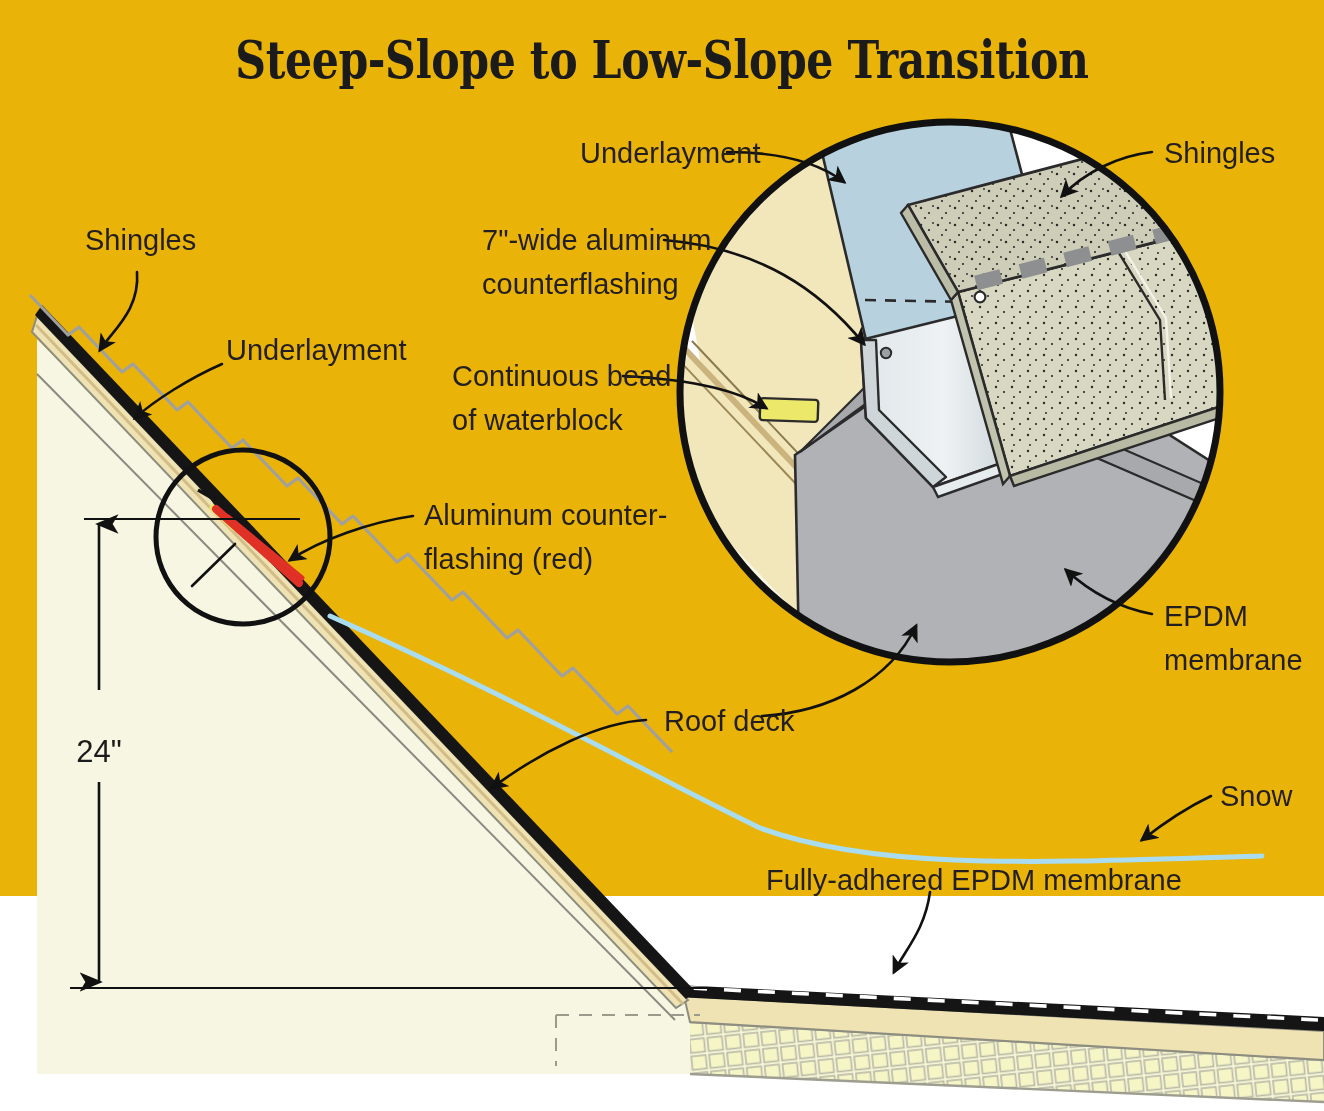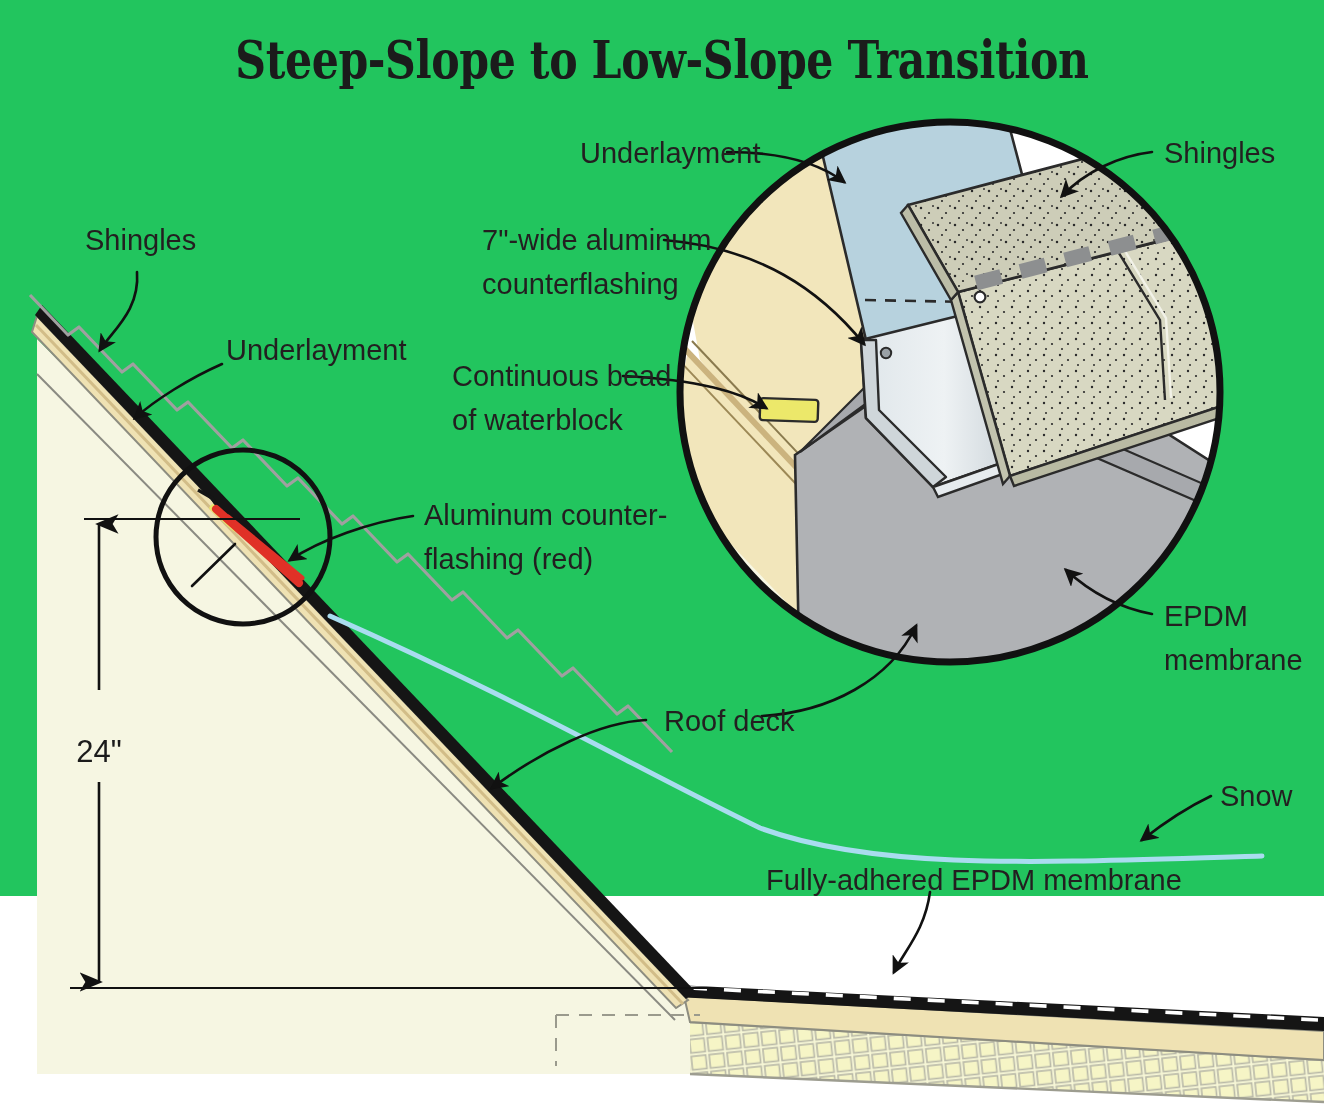--- a/index.html
+++ b/index.html
@@ -12,21 +12,21 @@
     width: 1324px;
     height: 1111px;
     overflow: hidden;
     font-family: "Liberation Sans", "DejaVu Sans", sans-serif;
     position: relative;
   }
   #stage {
     position: relative;
     width: 1324px;
     height: 896px;
-    background: #22c55e;
+    background: #eab308;
   }
   svg#diagram {
     position: absolute;
     left: 0;
     top: 0;
     width: 1324px;
     height: 1111px;
     display: block;
   }
   .ttl {

